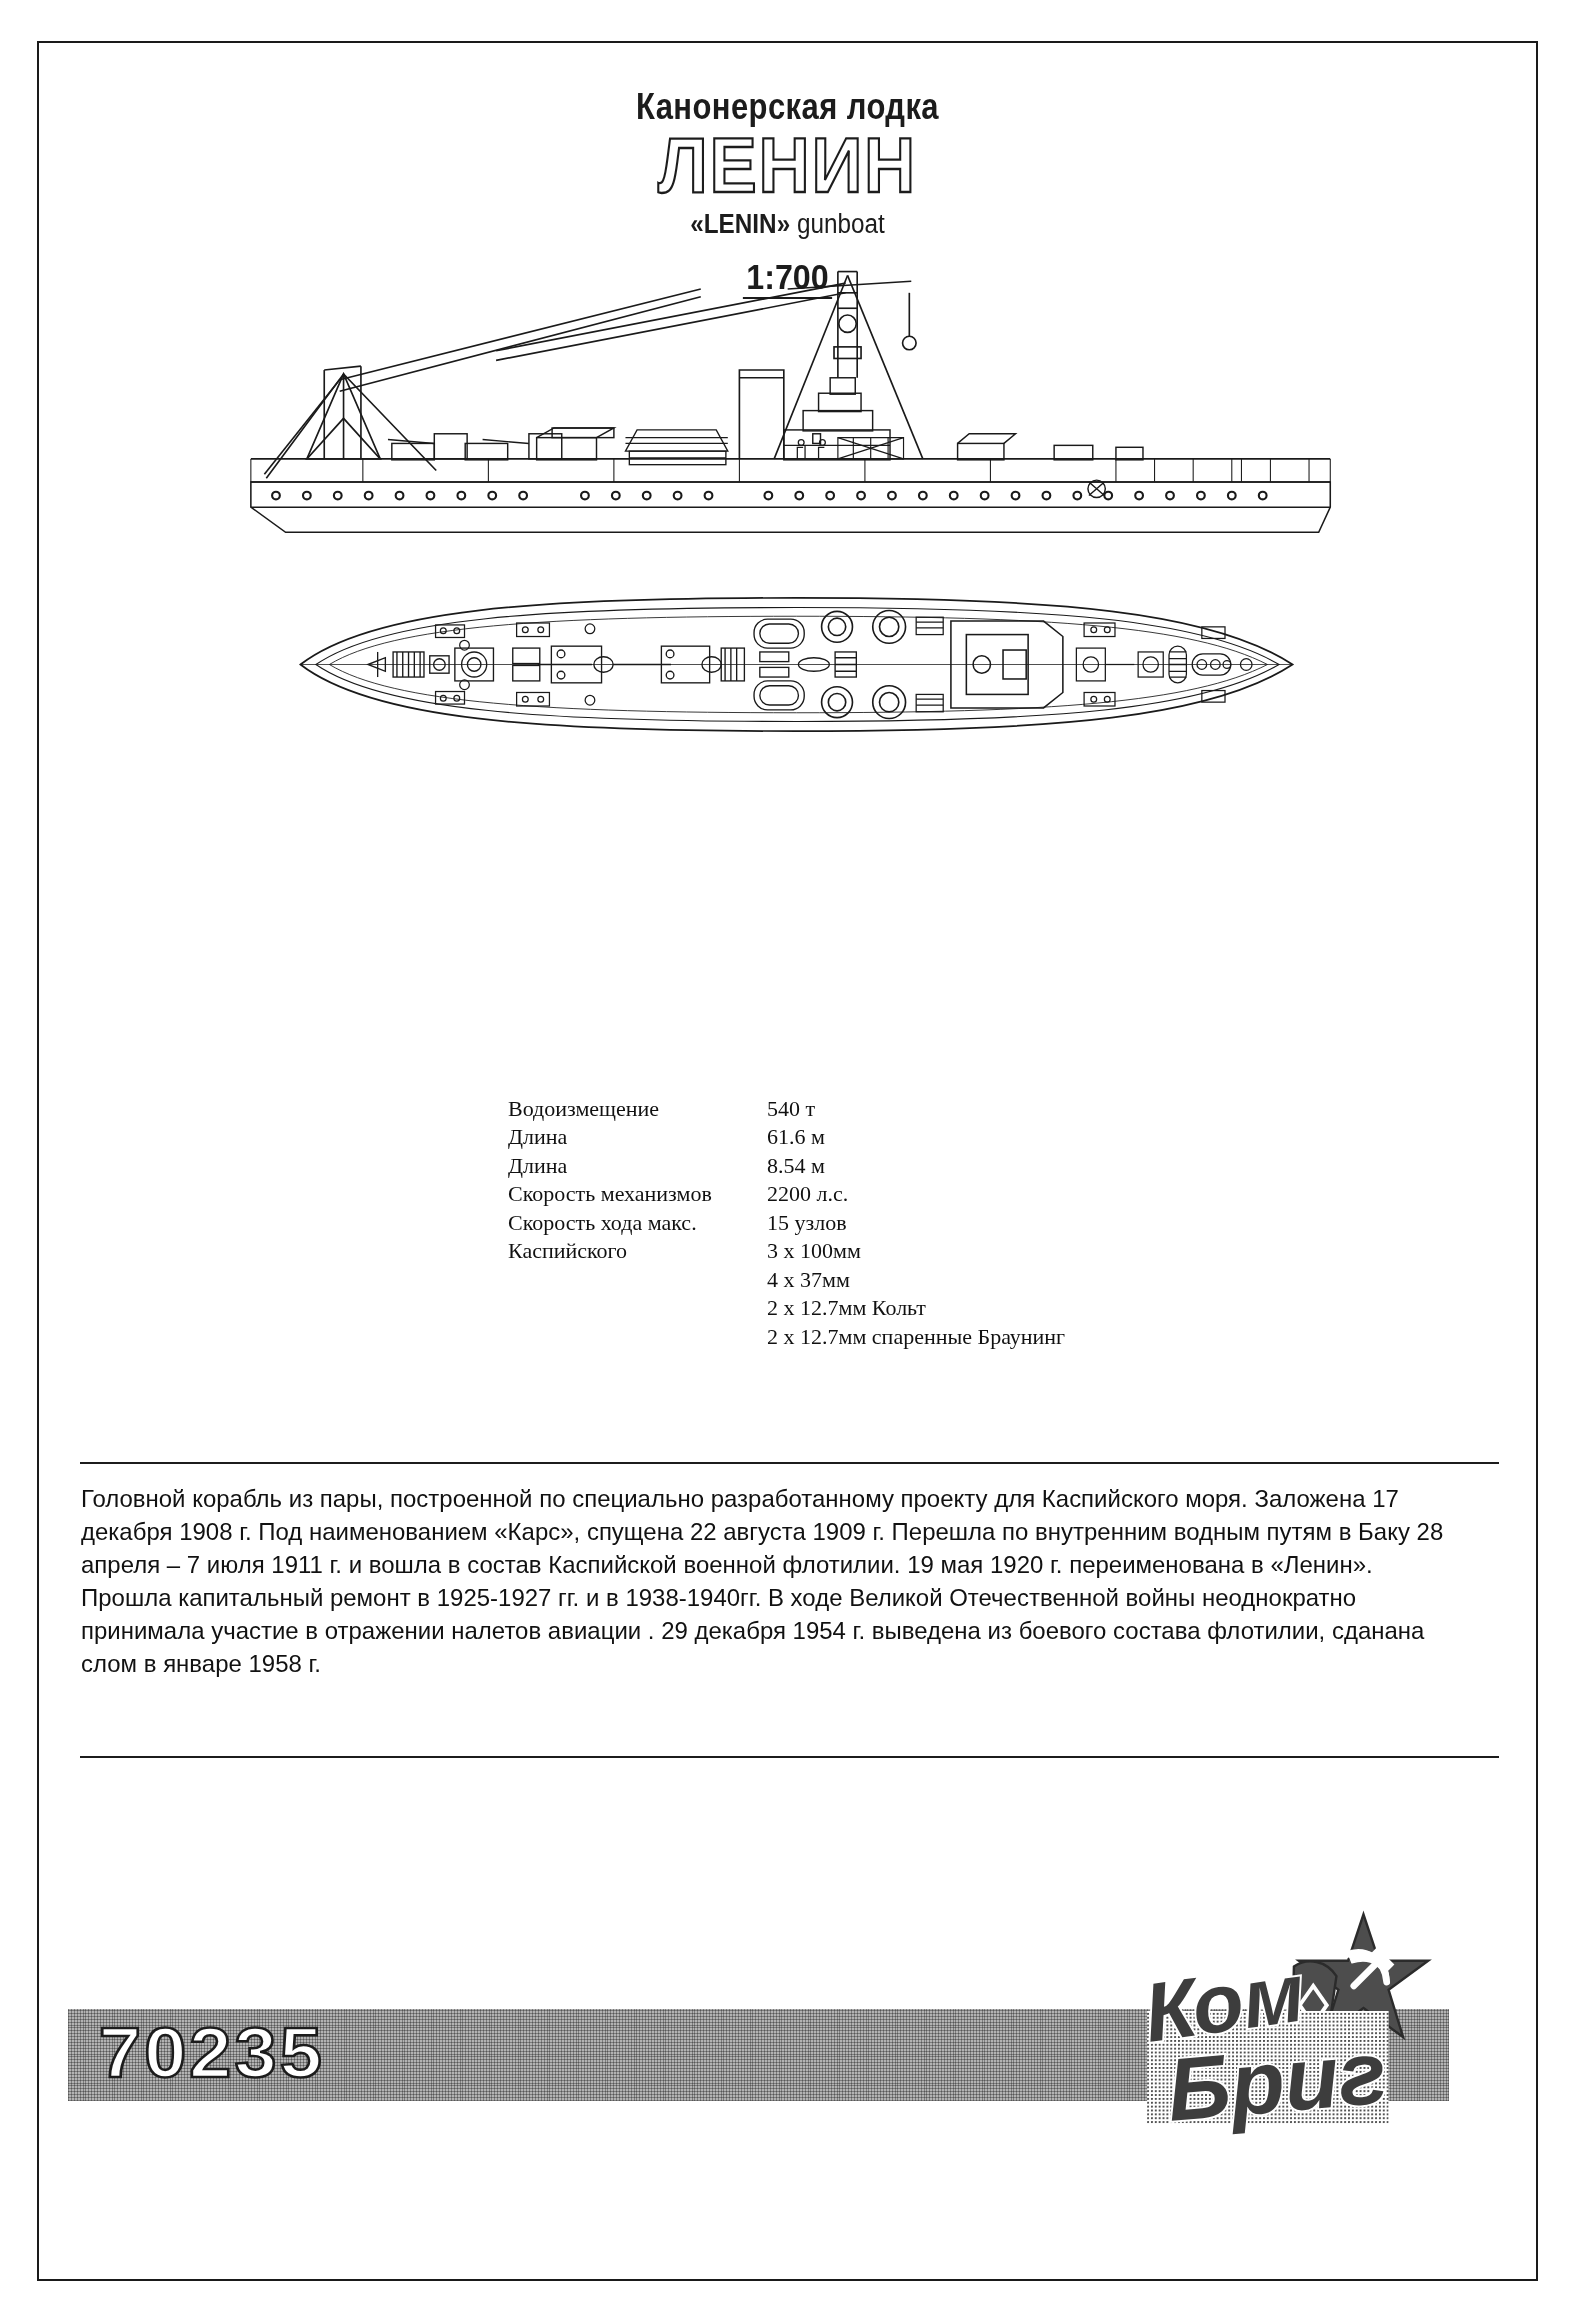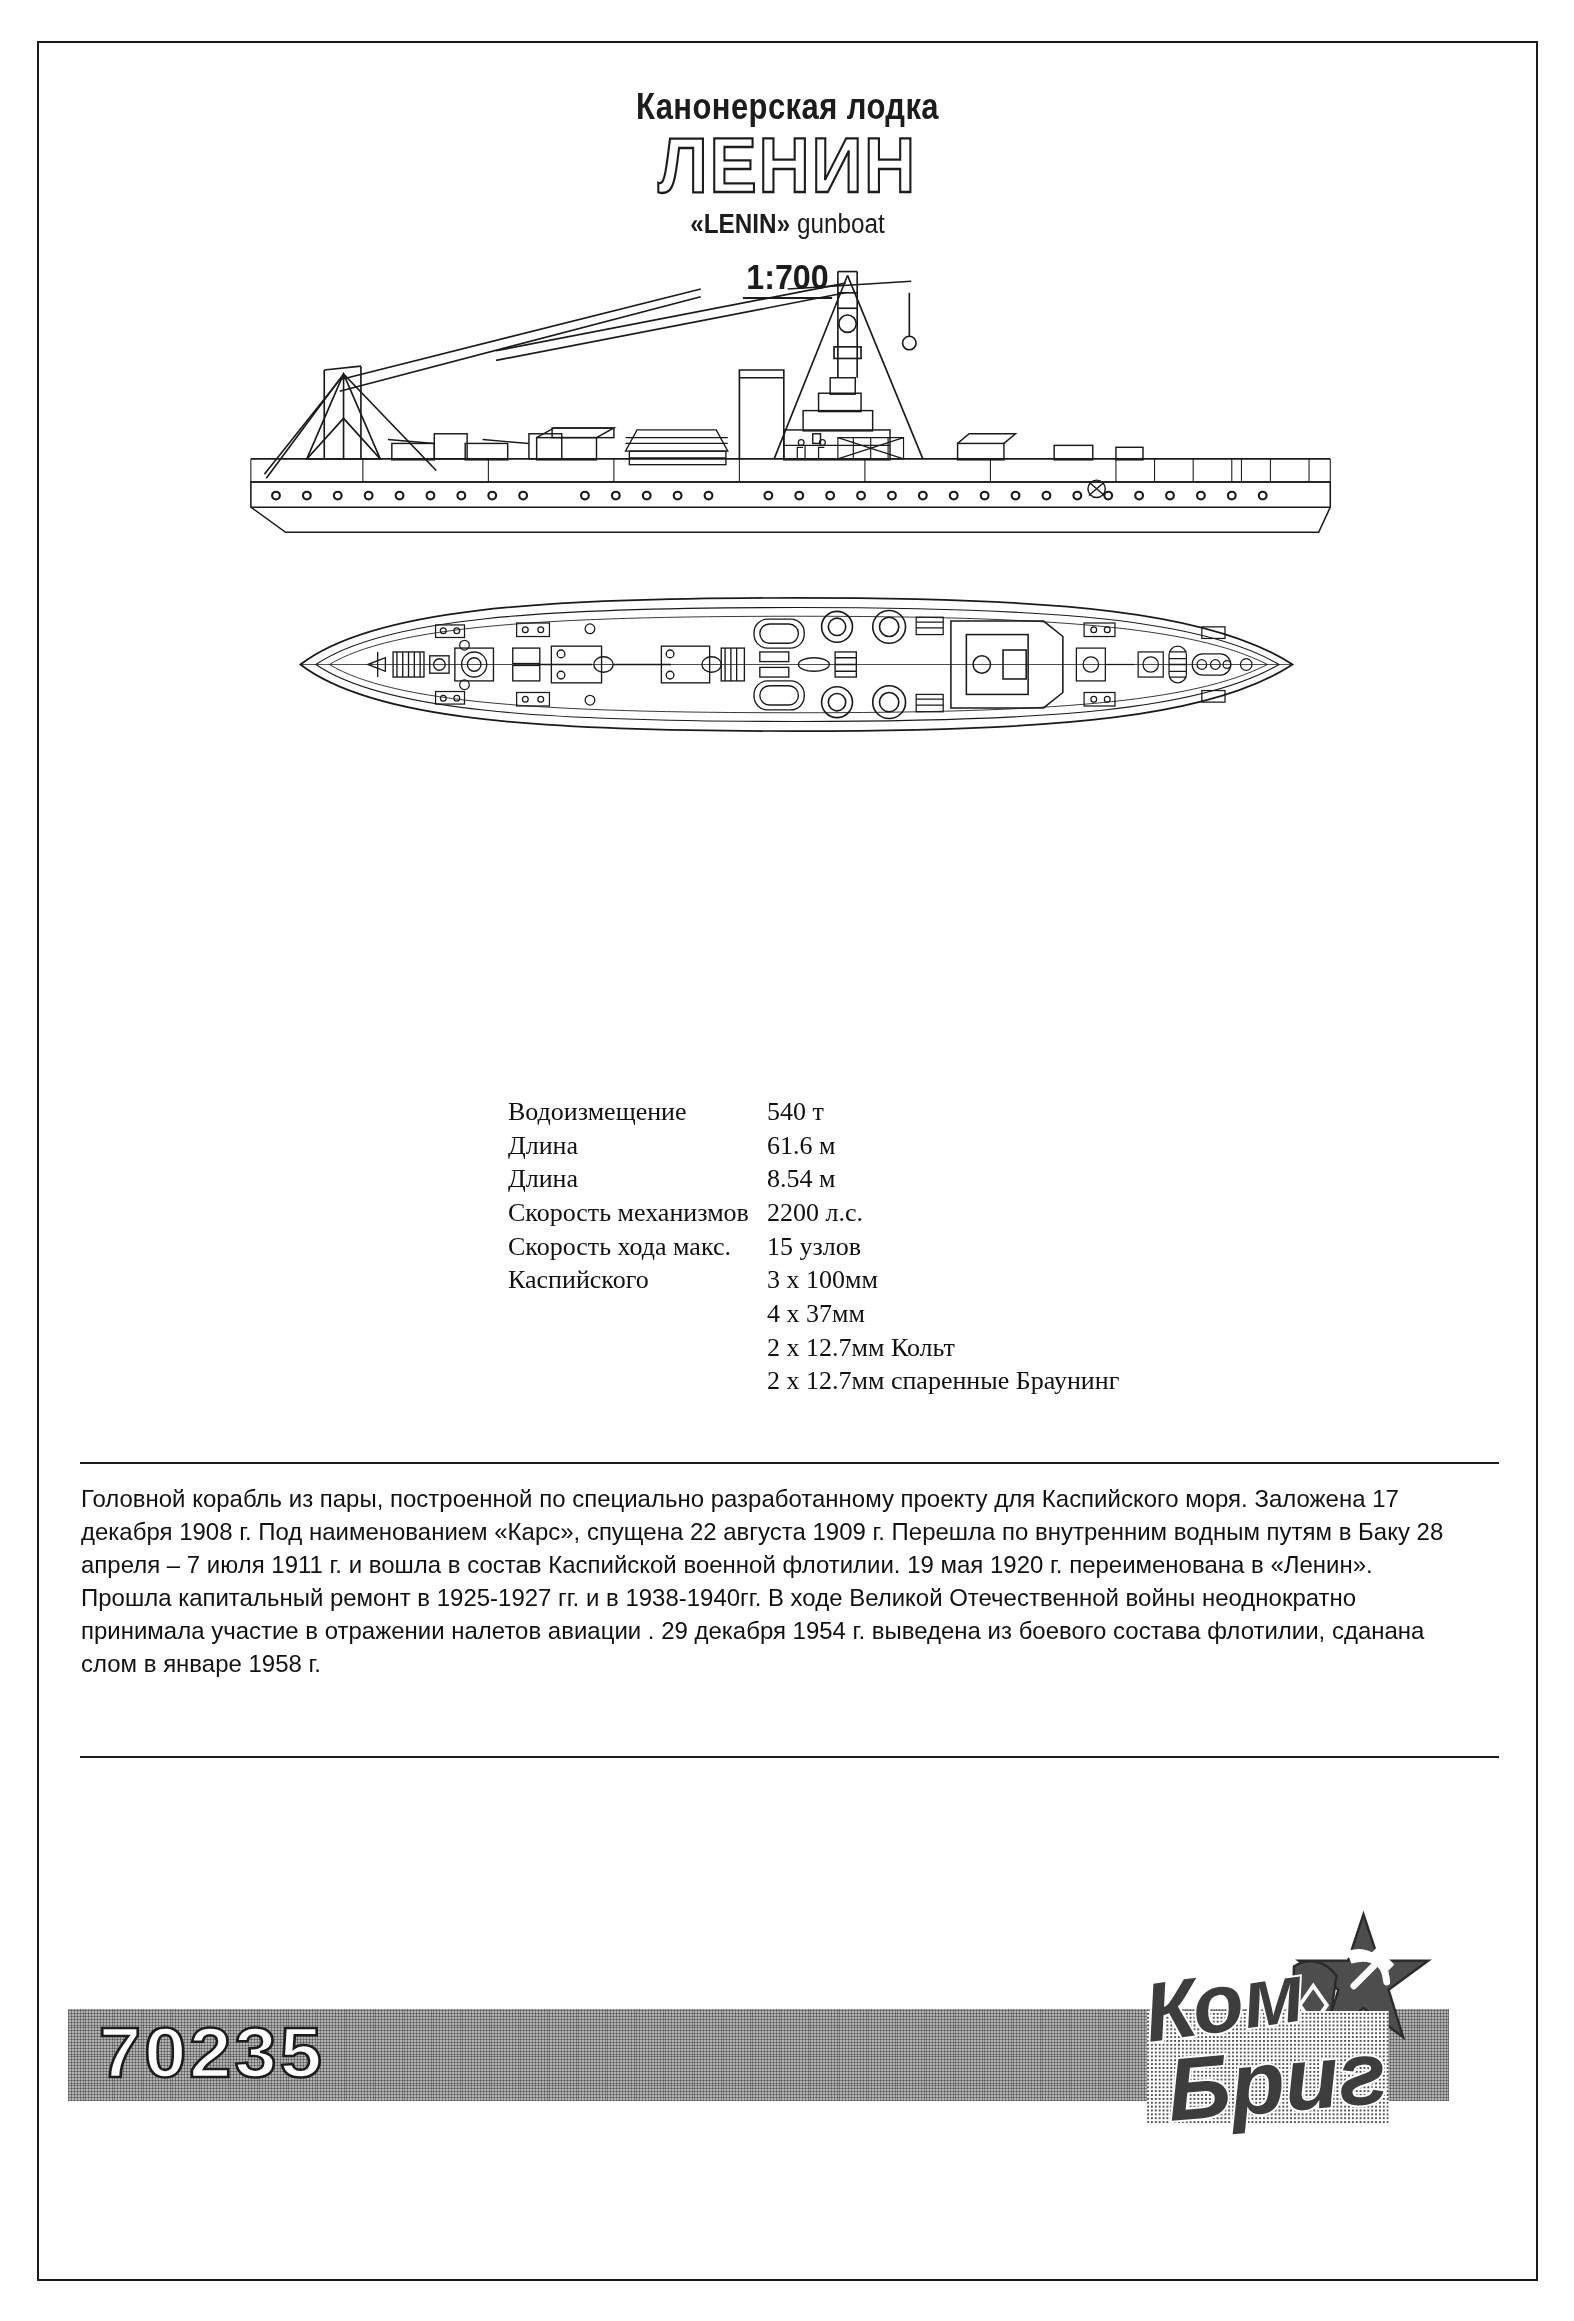--- a/index.html
+++ b/index.html
@@ -109,21 +109,21 @@
     left: 246px;
     top: 338px;
   }
 
   
   .specs {
     position: absolute;
     left: 469px;
     top: 1034px;
     font-family: "Liberation Serif", serif;
-    font-size: 26px;
+    font-size: 22px;
     color: #111111;
   }
   .spec-row {
     display: flex;
     line-height: 1.295;
     white-space: nowrap;
   }
   .spec-label {
     width: 259px;
     flex: 0 0 259px;

